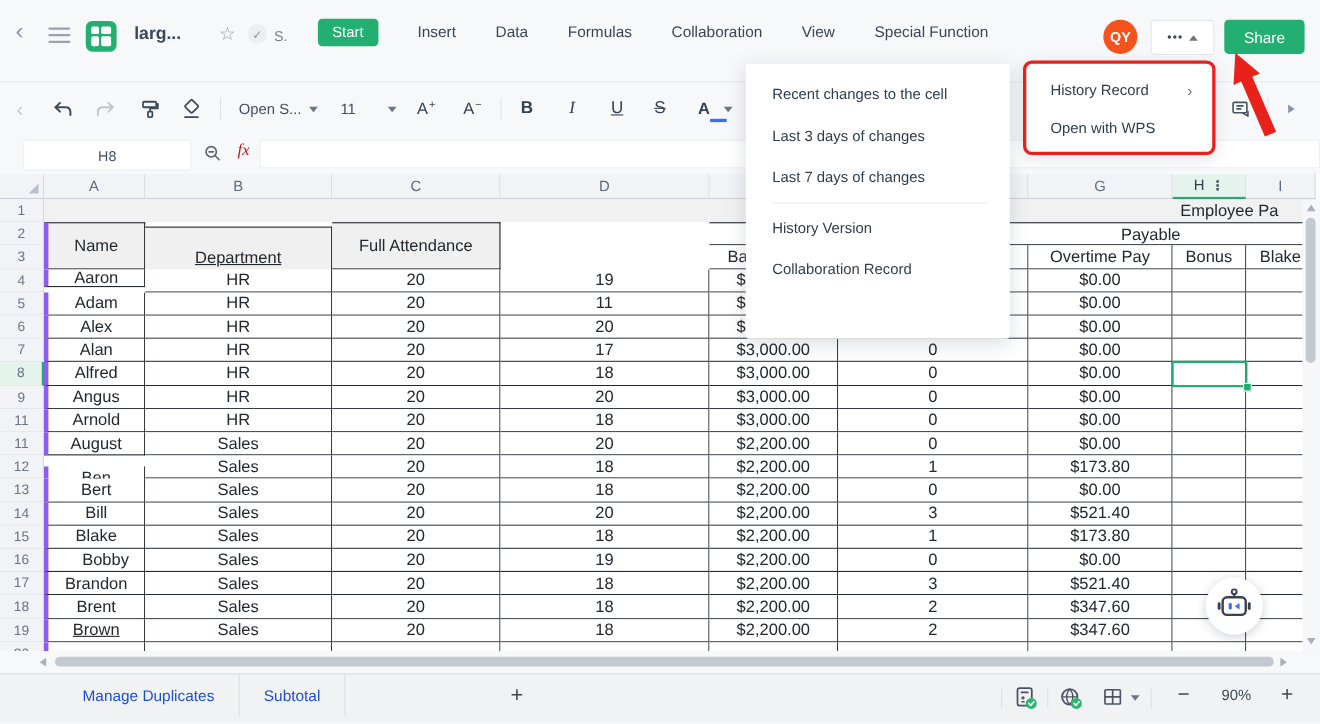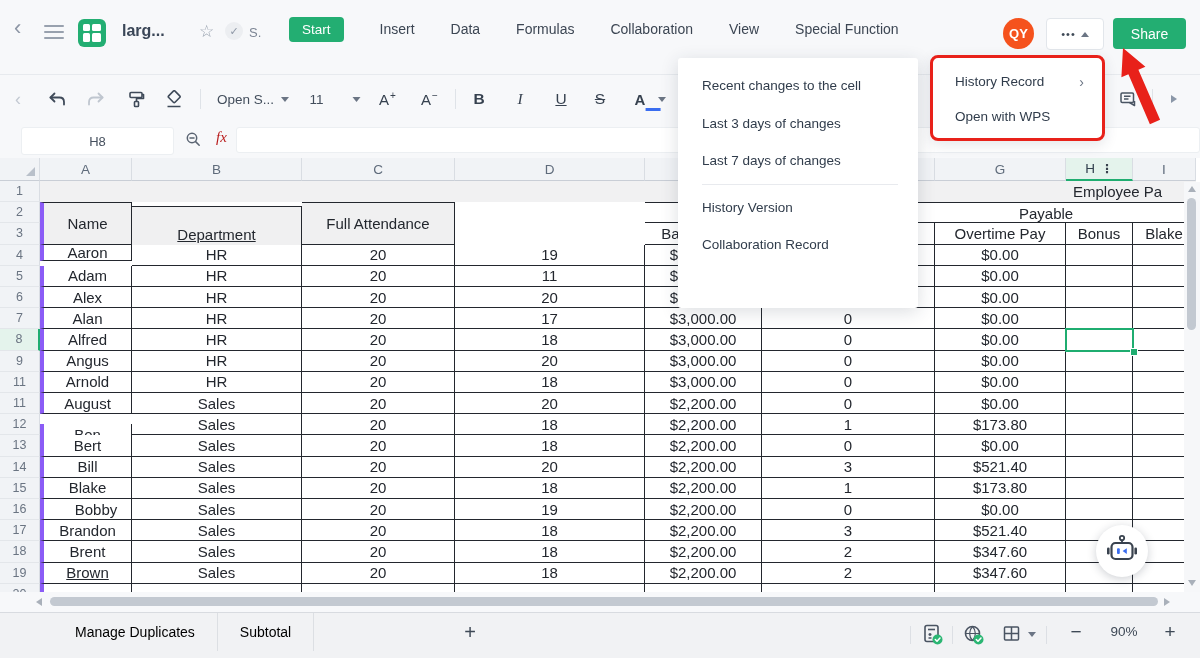--- a/index.html
+++ b/index.html
@@ -71,21 +71,21 @@
   #hthumb{position:absolute;left:50px;top:5px;width:1108px;height:9px;background:#c3c9d1;border-radius:5px;}
   .tri{width:0;height:0;position:absolute;}
   .tri.up{border-left:4px solid transparent;border-right:4px solid transparent;border-bottom:6px solid #a9b0ba;}
   .tri.dn{border-left:4px solid transparent;border-right:4px solid transparent;border-top:6px solid #a9b0ba;}
   .tri.lf{border-top:4px solid transparent;border-bottom:4px solid transparent;border-right:6px solid #a9b0ba;}
   .tri.rt{border-top:4px solid transparent;border-bottom:4px solid transparent;border-left:6px solid #a9b0ba;}
 
   
   #tabbar{position:absolute;left:0;top:612px;width:1200px;height:46px;background:#f1f2f4;border-top:1px solid #d8dbe0;box-sizing:border-box;}
   #sheettabs{position:absolute;left:53px;top:0;height:38px;display:flex;}
-  .sheettab{height:38px;display:flex;align-items:center;padding:0 22px;font-size:14px;color:#000000;border-right:1px solid #dcdfe3;}
+  .sheettab{height:38px;display:flex;align-items:center;padding:0 22px;font-size:14px;color:#1d4ed8;border-right:1px solid #dcdfe3;}
   .sheettab.active{background:#fff;color:#1fad70;font-weight:bold;border-right:none;}
   #addsheet{position:absolute;left:456px;top:5px;width:28px;height:28px;font-size:20px;color:#3e4956;}
   .statico{position:absolute;top:11px;}
   #zoom-minus{left:1062px;top:4px;width:28px;height:30px;font-size:19px;color:#3e4956;position:absolute;display:flex;align-items:center;justify-content:center;}
   #zoom-val{left:1100px;top:11px;position:absolute;font-size:13.5px;color:#3e4956;width:48px;text-align:center;}
   #zoom-plus{left:1156px;top:4px;width:28px;height:30px;font-size:19px;color:#3e4956;position:absolute;display:flex;align-items:center;justify-content:center;}
   .sdiv{position:absolute;top:13px;width:1px;height:18px;background:#dcdfe4;}
 
   
   #history-menu{position:absolute;left:678px;top:58px;width:240px;height:250px;background:#fff;border-radius:3px;box-shadow:0 4px 18px rgba(40,50,70,.16);z-index:10;padding-top:9px;box-sizing:border-box;}

